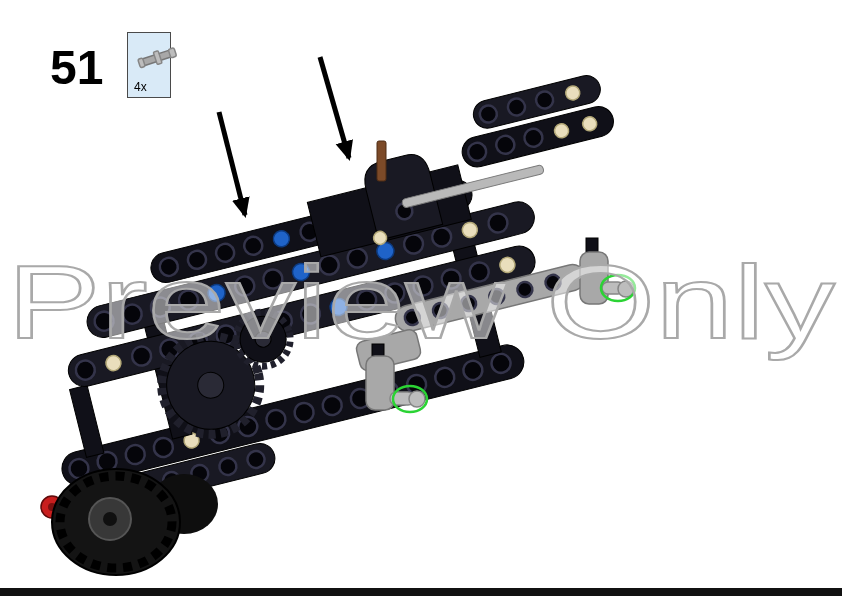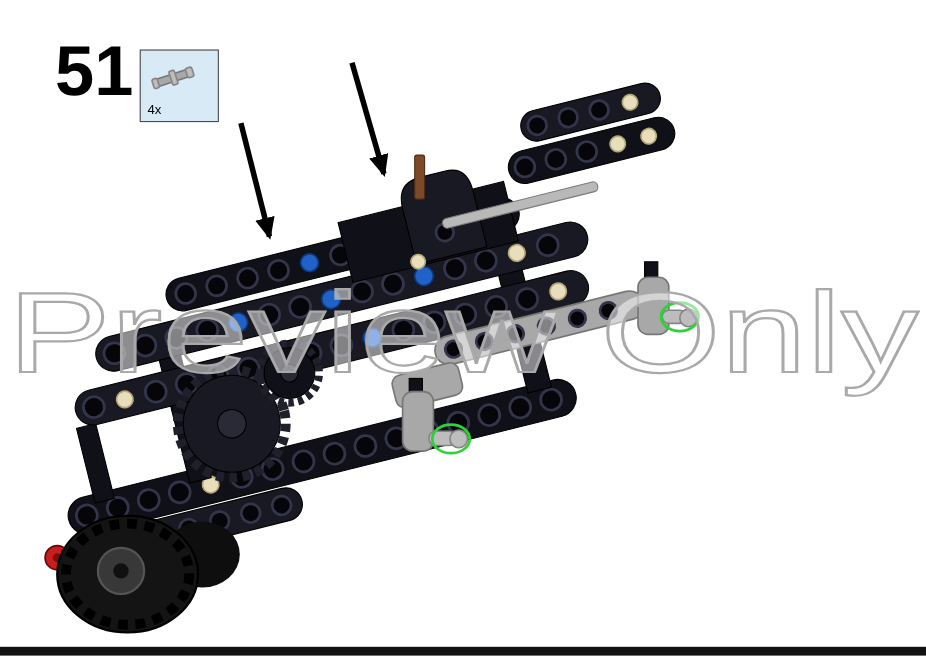--- a/index.html
+++ b/index.html
@@ -10,22 +10,22 @@
     --part-gray:#a8a8a8; --part-gray-dark:#777777;
     --highlight-green:#2bd334; --axle-brown:#7c4a28; --hub-red:#c81e1e;
     --tire-black:#141414; --arrow-black:#000000;
     --watermark-fill:rgba(255,255,255,0.5); --watermark-stroke:#a9a9a9;
     --bottom-bar:#111111;
   }
   *{margin:0;padding:0;box-sizing:border-box}
   html,body{width:842px;height:596px}
   body{background:var(--page-bg);font-family:"Liberation Sans",sans-serif;position:relative;overflow:hidden}
   .page{position:absolute;inset:0}
-  .step-number{position:absolute;left:50px;top:32px;font-size:64px;font-weight:bold;color:var(--step-text);line-height:1}
-  .parts-callout{position:absolute;left:127px;top:45px;width:72px;height:66px;background:var(--callout-bg);border:1px solid var(--callout-border)}
+  .step-number{position:absolute;left:50px;top:44px;font-size:48px;font-weight:bold;color:var(--step-text);line-height:1}
+  .parts-callout{position:absolute;left:127px;top:32px;width:44px;height:66px;background:var(--callout-bg);border:1px solid var(--callout-border)}
   .parts-callout .qty{position:absolute;left:6px;bottom:3px;font-size:12px;color:#000}
   .part-icon{position:absolute;left:6px;top:7px}
   .scene{position:absolute;left:0;top:0;width:842px;height:596px}
   .watermark-svg{position:absolute;left:0;top:0;width:842px;height:596px;pointer-events:none}
   .bottom-bar{position:absolute;left:0;bottom:0;width:100%;height:8px;background:var(--bottom-bar)}
 
   .dark1{fill:var(--part-dark);stroke:#000;stroke-width:1}
   .dark2{fill:var(--part-dark2);stroke:#000;stroke-width:1}
   .hole{fill:#05050a;stroke:var(--hole-ring);stroke-width:2.5}
   .pin-blue{fill:var(--pin-blue);stroke:#0c3a80;stroke-width:1.5}

